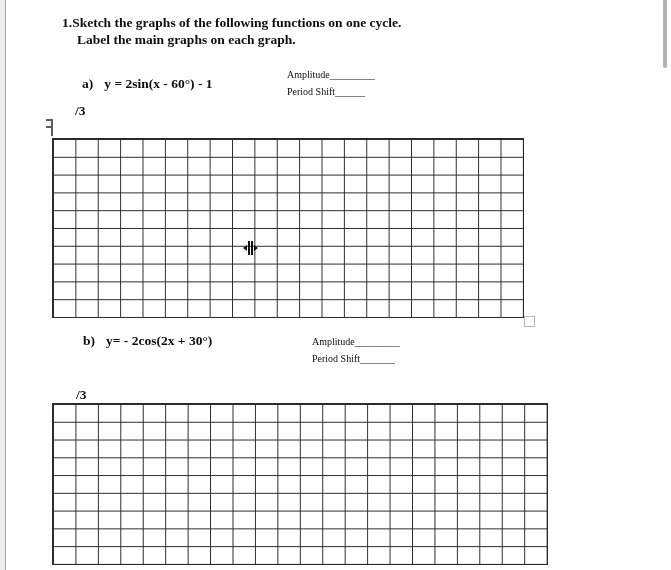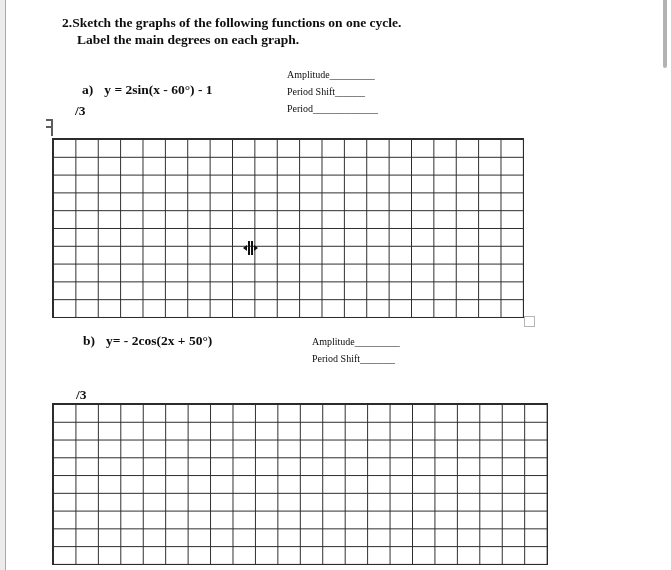--- a/index.html
+++ b/index.html
@@ -23,21 +23,21 @@
     left: 663px; top: 0; width: 4px; height: 68px;
     background: #b3b3b3;
     border-radius: 0 0 2px 2px;
   }
 
   
   .txt { font-size: 13.5px; line-height: 17px; font-weight: 600; white-space: nowrap; }
   .header-line1 { left: 62px; top: 14px; }
   .header-line2 { left: 77px; top: 31px; }
 
-  .eq-row-a { left: 82px; top: 81px; }
+  .eq-row-a { left: 82px; top: 75px; }
   .eq-row-b { left: 83px; top: 332px; }
   .eq-row .item-label { display: inline-block; margin-right: 11px; }
 
   .fields-a { left: 287px; top: 67px; }
   .fields-b { left: 312px; top: 334px; }
   .fields div { font-size: 10px; line-height: 16.8px; font-weight: 400; white-space: nowrap; }
 
   .marks-a { left: 75px; top: 102px; }
   .marks-b { left: 76px; top: 386px; }
 
@@ -71,30 +71,29 @@
   .we-cursor .tri-r { width: 0; height: 0; border-top: 3px solid transparent; border-bottom: 3px solid transparent; border-left: 4px solid #111; margin-left: 1px; }
   .we-cursor .bar { width: 2px; height: 14px; background: #111; }
   .we-cursor .bar + .bar { margin-left: 1px; }
 </style>
 </head>
 <body>
 
 <div class="abs left-strip"></div>
 <div class="abs scrollbar-thumb"></div>
 
-<div class="abs txt header-line1">2.Sketch the graphs of the following functions on one cycle.</div>
-<div class="abs txt header-line2">Label the main degrees on each graph.</div>
+<div class="abs txt header-line1">1.Sketch the graphs of the following functions on one cycle.</div>
+<div class="abs txt header-line2">Label the main graphs on each graph.</div>
 
 <div class="abs txt eq-row eq-row-a">
   <span class="item-label">a)</span><span>y = 2sin(x - 60°) - 1</span>
 </div>
 <div class="abs fields fields-a">
   <div>Amplitude_________</div>
   <div>Period Shift______</div>
-  <div>Period_____________</div>
 </div>
 <div class="abs txt marks-a">/3</div>
 
 <div class="abs text-cursor">
   <div class="tick-top"></div>
   <div class="tick-mid"></div>
   <div class="stem"></div>
 </div>
 
 <div class="abs grid grid-a"></div>
@@ -102,21 +101,21 @@
 <div class="abs we-cursor">
   <div class="tri-l"></div>
     <div class="bar"></div>
     <div class="bar"></div>
     <div class="tri-r"></div>
 </div>
 
 <div class="abs resize-handle"></div>
 
 <div class="abs txt eq-row eq-row-b">
-  <span class="item-label">b)</span><span>y= - 2cos(2x + 50°)</span>
+  <span class="item-label">b)</span><span>y= - 2cos(2x + 30°)</span>
 </div>
 <div class="abs fields fields-b">
   <div>Amplitude_________</div>
   <div>Period Shift_______</div>
 </div>
 <div class="abs txt marks-b">/3</div>
 
 <div class="abs grid grid-b"></div>
 
 </body></html>

